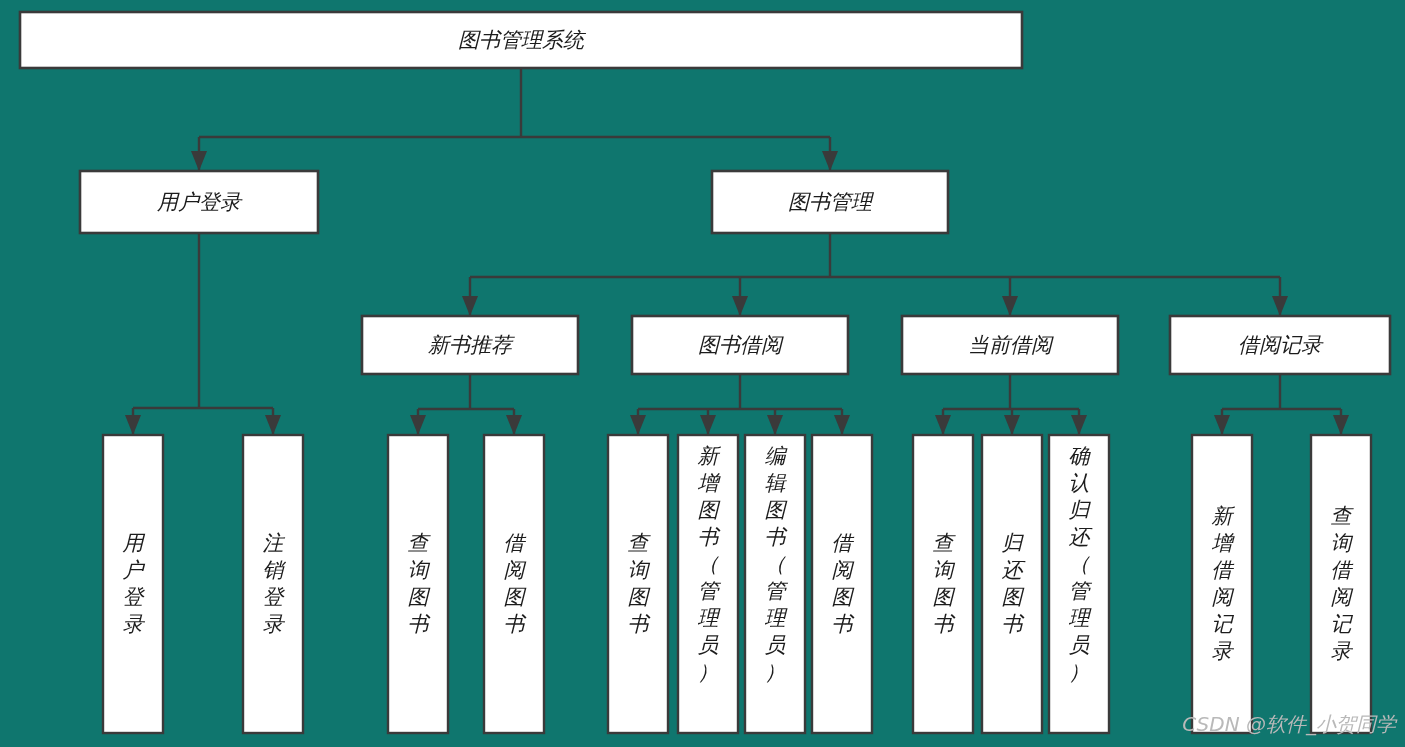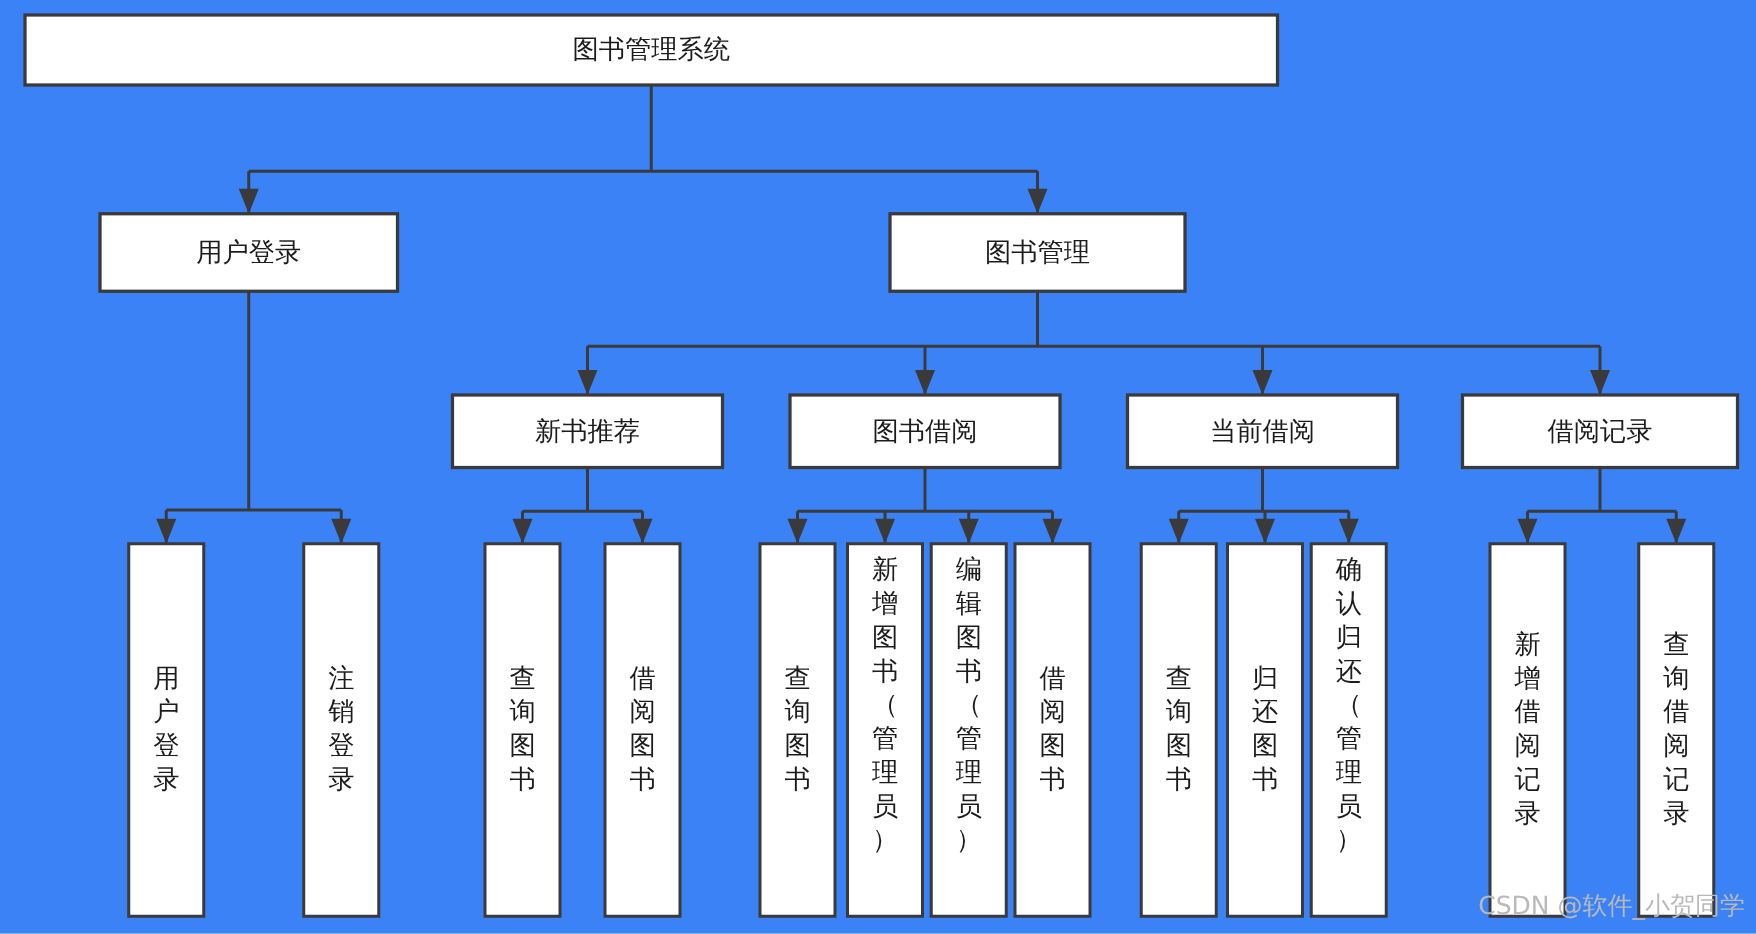--- a/index.html
+++ b/index.html
@@ -8,22 +8,23 @@
     padding: 0;
     background: #ffffff;
   }
   body {
     font-family: "DejaVu Sans", "Liberation Sans", sans-serif;
   }
   #diagram-root {
     position: relative;
     width: 1405px;
     height: 747px;
-    background: #3b82f6;
+    background: #0f766e;
     overflow: hidden;
+    font-style: italic;
   }
   svg#tree-svg {
     position: absolute;
     left: 0;
     top: 0;
     width: 1405px;
     height: 747px;
     display: block;
   }
   .node-rect {

